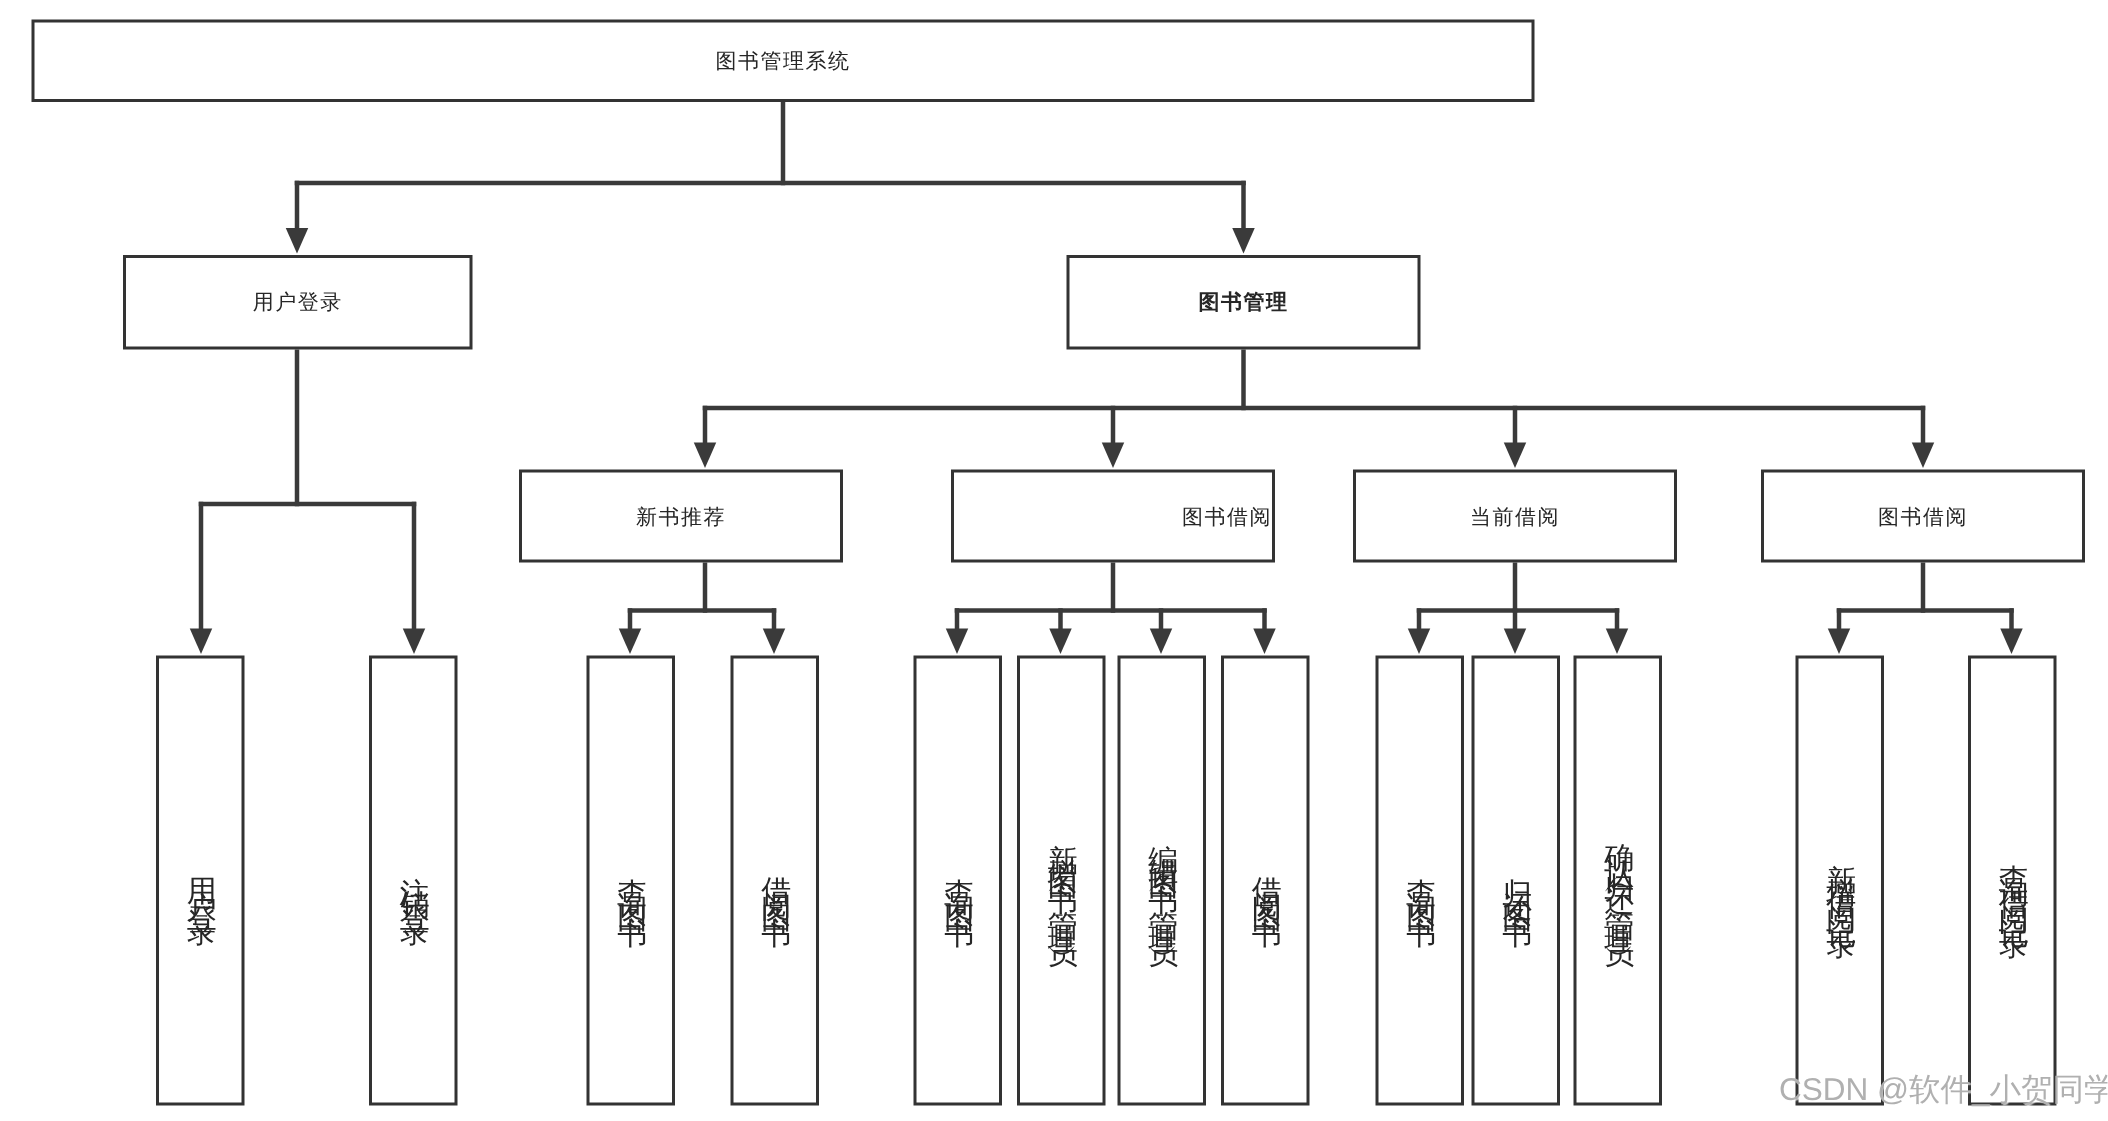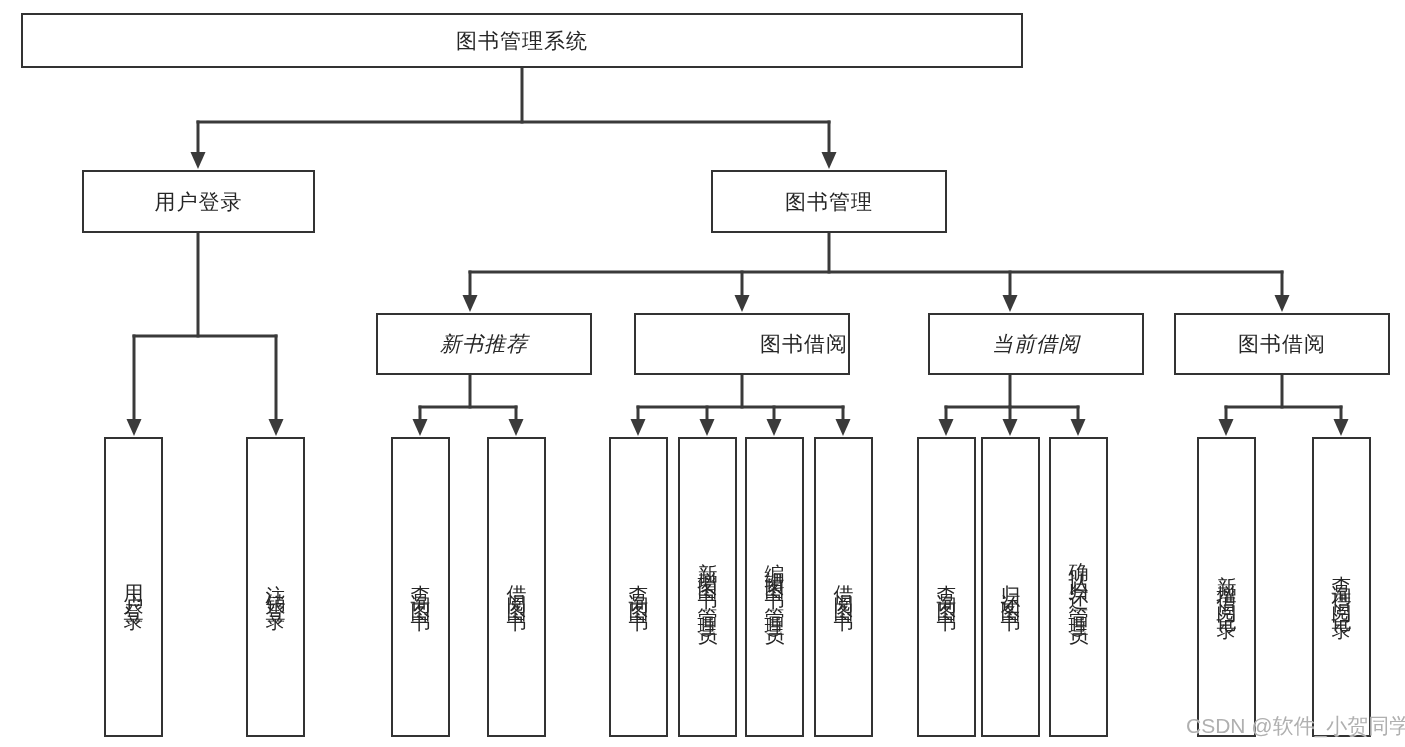--- a/index.html
+++ b/index.html
@@ -17,31 +17,31 @@
   svg.connectors{position:absolute; left:0; top:0; z-index:1;}
   .cline{stroke:var(--line); stroke-width:3; fill:none; stroke-linecap:square;}
   .ahead{fill:var(--line); stroke:none;}
   .node{
     position:absolute; z-index:2;
     background:var(--box-fill);
     border:2.5px solid var(--box-border);
     display:flex; align-items:center; justify-content:center;
     text-align:center;
   }
-  .node .lbl{font-size:21px; letter-spacing:1px; color:var(--text); line-height:1.2;}
+  .node .lbl{font-size:14px; letter-spacing:1px; color:var(--text); line-height:1.2;}
   
   .n-root{left:21px; top:13px; width:1002px; height:55px;}
   
   .n-user{left:82px;  top:170px; width:233px; height:63px;}
-  .n-mgmt{left:711px; top:170px; width:236px; height:63px;}
+  .n-mgmt{left:711px; top:170px; width:236px; height:63px;font-weight:bold;}
   
   .n-l3{top:313px; width:216px; height:62px;}
-  .n-rec{left:376px;font-style:italic;}
+  .n-rec{left:346px;}
   .n-bor{left:634px;justify-content:flex-end;}
-  .n-cur{left:928px;font-style:italic;}
+  .n-cur{left:902px;}
   .n-his{left:1174px;}
   
   .leaf{top:437px; width:59px; height:300px; border-width:2.5px;}
   .leaf .vtext{
     writing-mode:vertical-lr;
     text-orientation:mixed;
     font-size:20px;
     letter-spacing:9px;
     line-height:1.25;
     color:var(--text);

